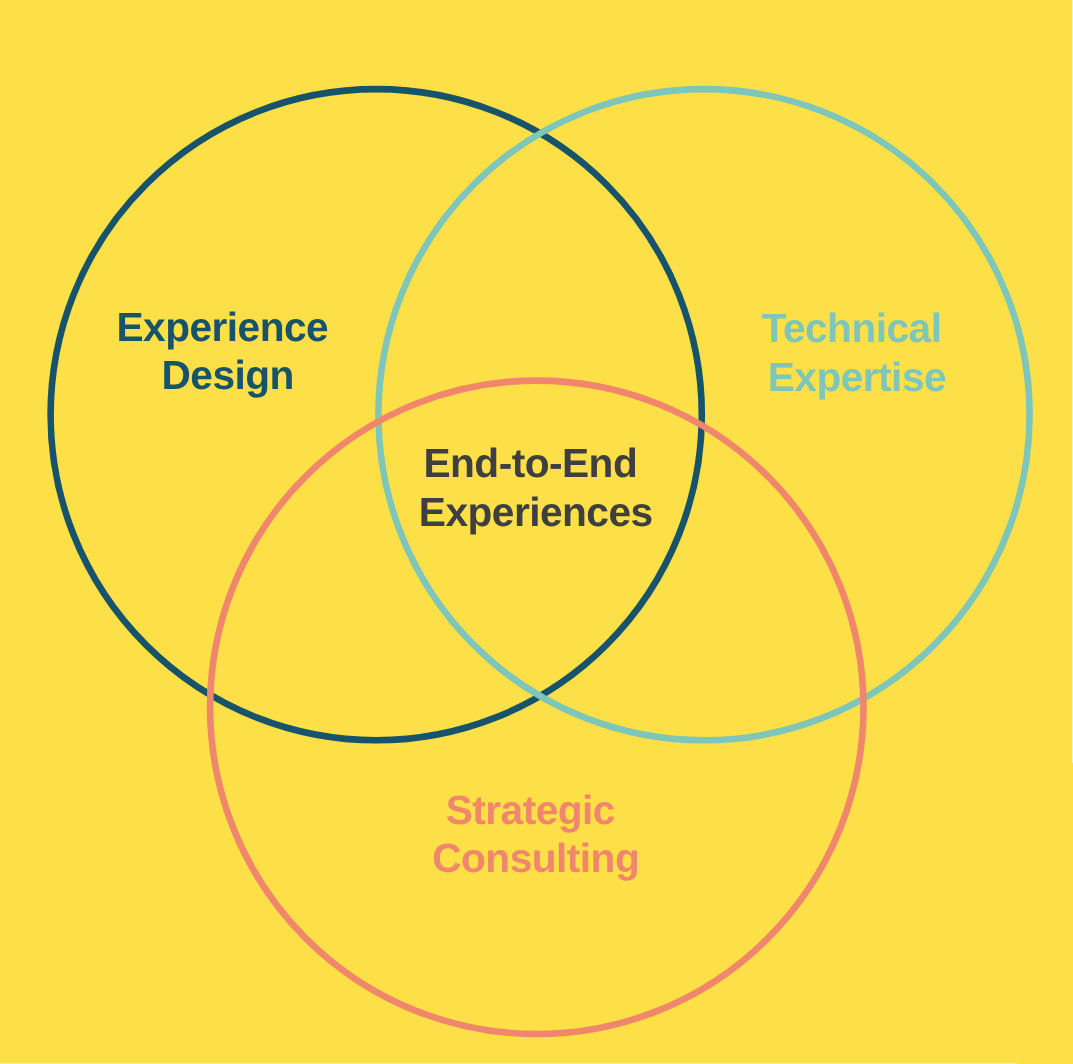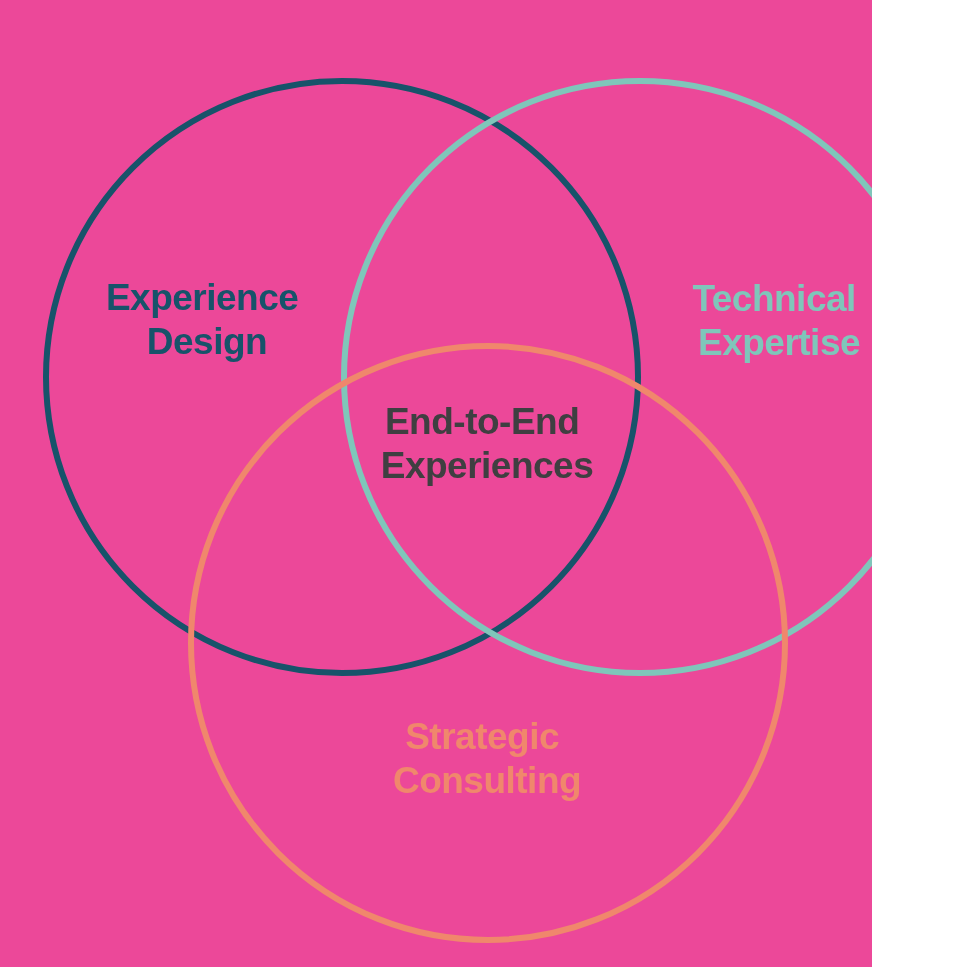--- a/index.html
+++ b/index.html
@@ -2,23 +2,23 @@
 <html><head>
 <meta charset="utf-8">
 <style>
   html, body {
     margin: 0;
     padding: 0;
     background: #ffffff;
   }
   .stage {
     position: relative;
-    width: 872px;
+    width: 975px;
     height: 967px;
-    background: #ec4899;
+    background: #fde047;
     overflow: hidden;
   }
   svg.venn {
     display: block;
     width: 975px;
     height: 967px;
   }
   .venn-circle {
     fill: none;
     stroke-width: 6;

